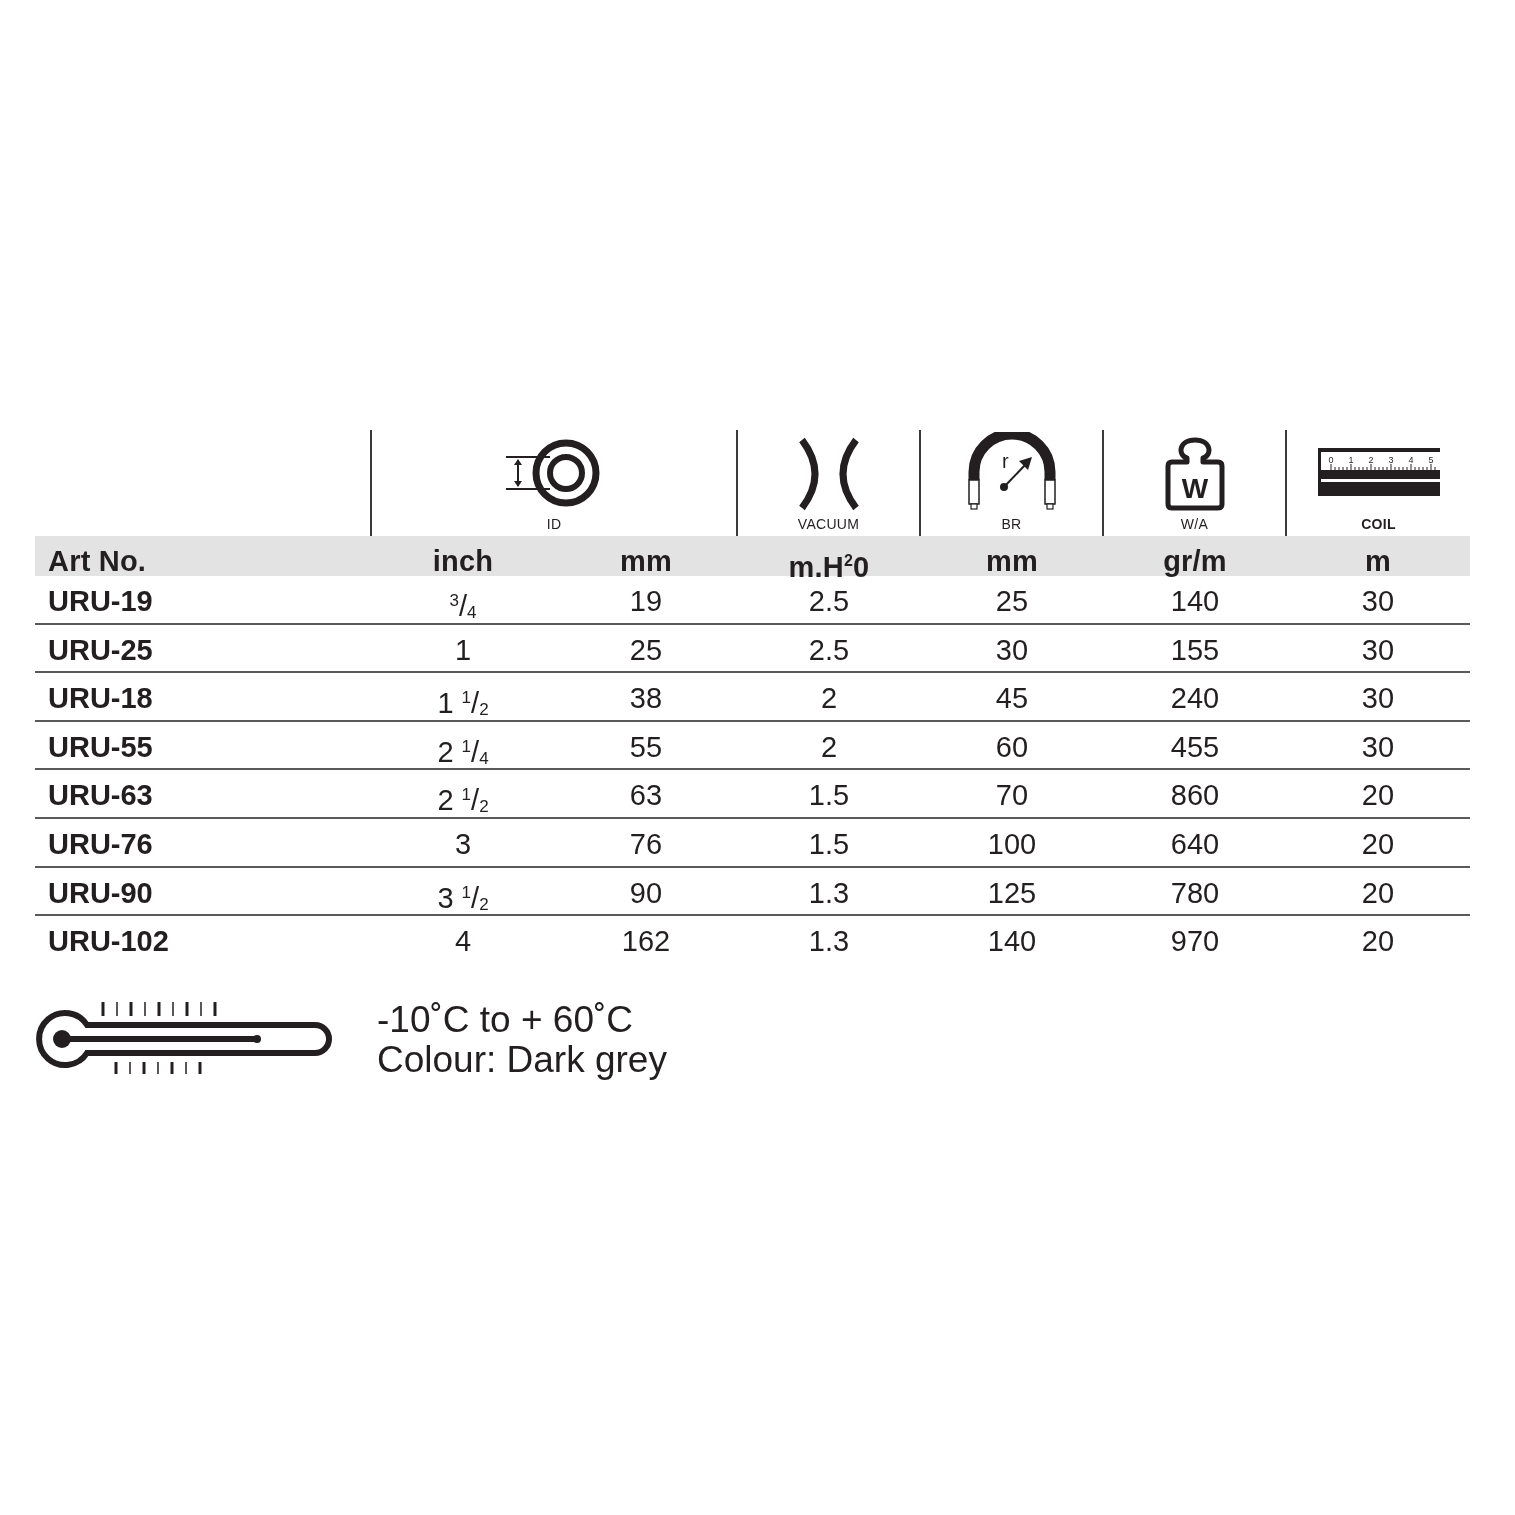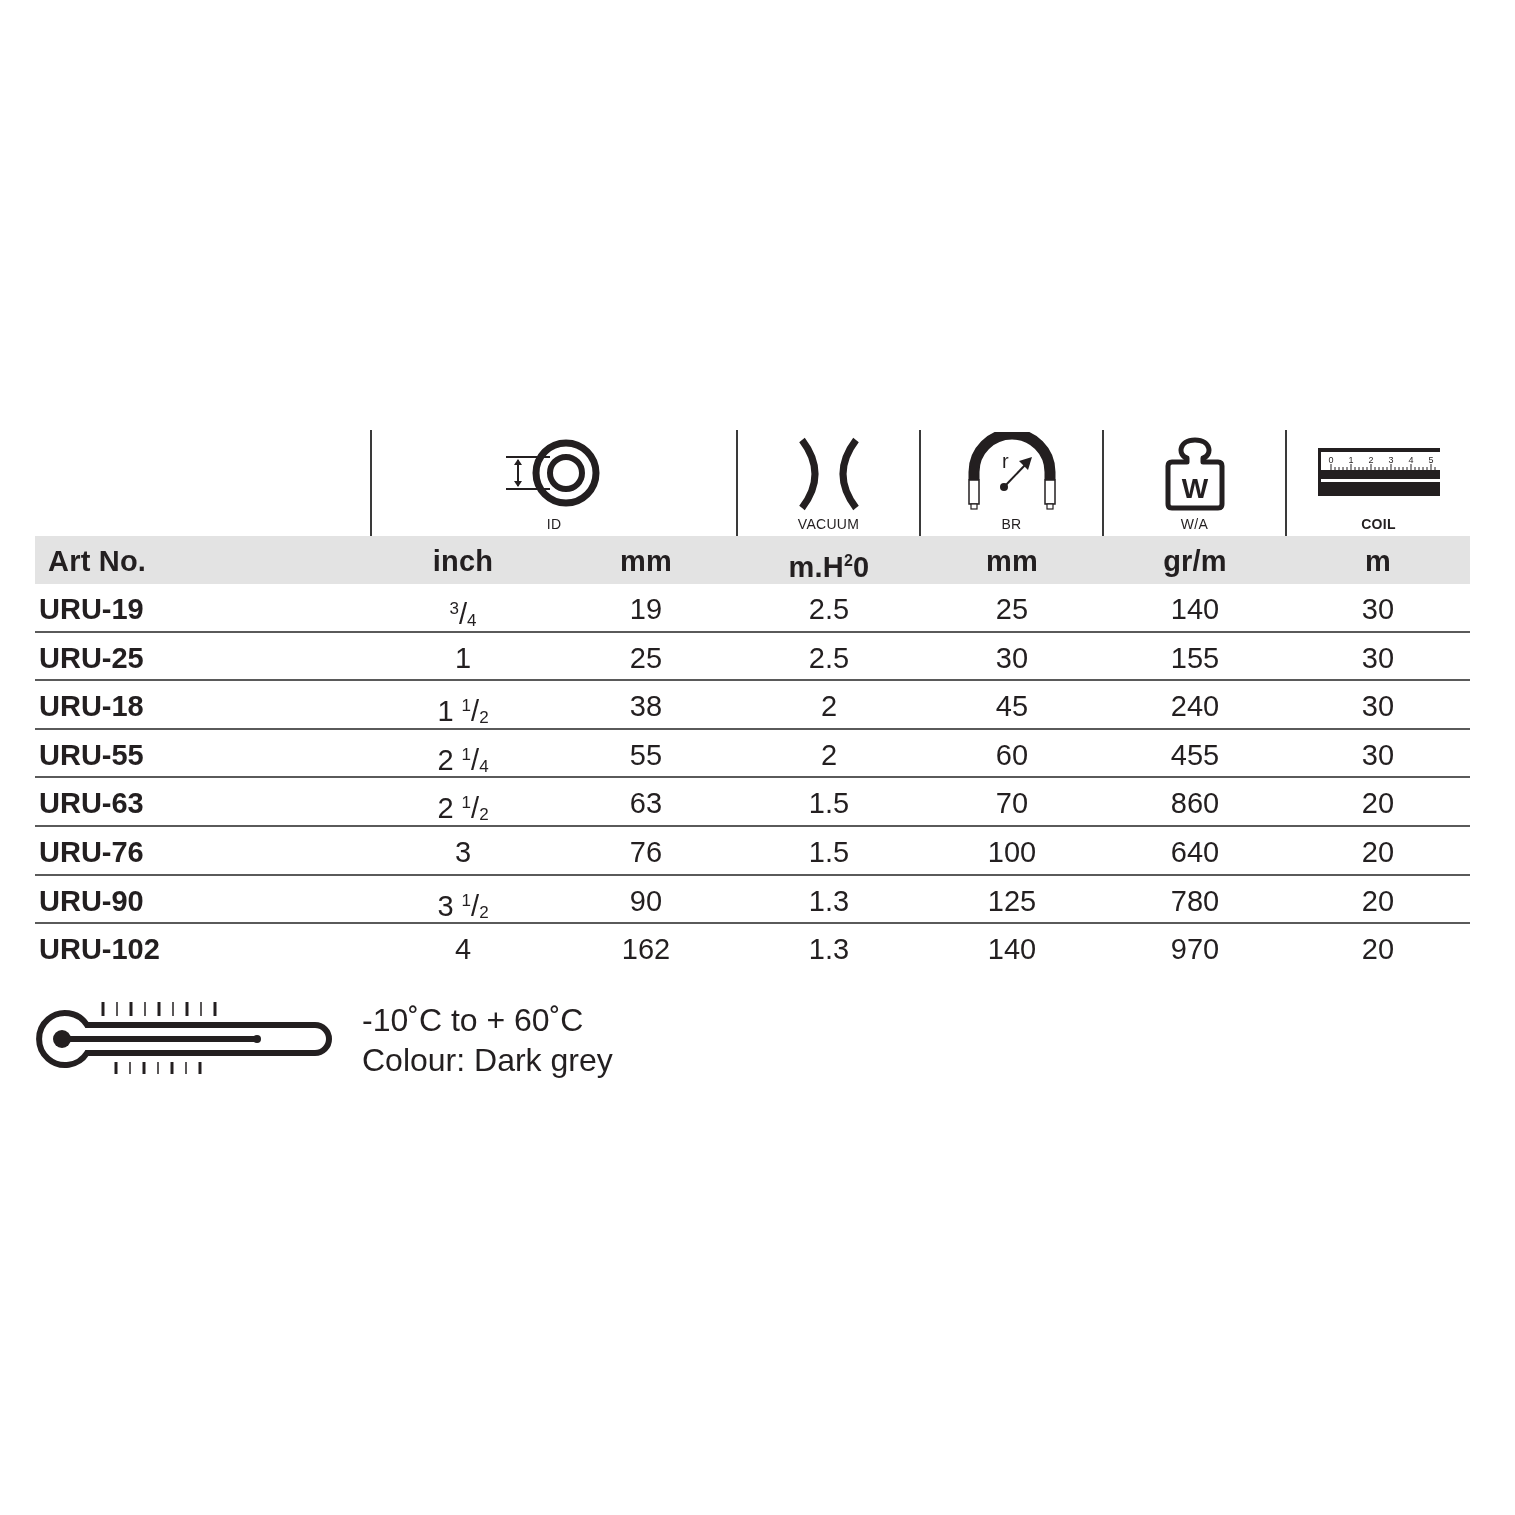--- a/index.html
+++ b/index.html
@@ -11,40 +11,40 @@
   
   .icon-row { position: relative; height: 108px; }
   .vdiv { position: absolute; top: 2px; width: 2px; height: 106px; background: #3a3a3a; }
   .icon-cell { position: absolute; top: 0; height: 108px; display: flex; flex-direction: column;
                align-items: center; justify-content: flex-end; }
   .icon-cell svg { display: block; }
   .icon-label { font-size: 14px; margin-top: 4px; margin-bottom: 4px; letter-spacing: 0.3px; }
   .icon-label.bold { font-weight: bold; }
 
   
-  .unit-row { position: relative; height: 48px; background: #e3e3e3; text-decoration: underline; }
+  .unit-row { position: relative; height: 40px; background: #e3e3e3; text-decoration: underline; }
   .unit-row span { position: absolute; top: 0; height: 48px; line-height: 50px; font-size: 29px;
                    font-weight: bold; letter-spacing: 0.2px; }
   .unit-row sup { font-size: 16px; vertical-align: 11px; }
 
   
   .row { position: relative; height: 48.6px; border-bottom: 2px solid #5a5a5a; box-sizing: border-box; }
   .row:last-child { border-bottom: none; }
   .row span { position: absolute; top: 0; line-height: 50px; font-size: 29px; }
-  .row .art { font-weight: bold; left: 4px; text-align: right; }
+  .row .art { font-weight: bold; left: 13px; text-align: right; }
   .c { transform: translateX(-50%); text-align: center; white-space: nowrap; }
 
   .frac { font-size: 29px; }
   .frac sup { font-size: 17px; vertical-align: 10px; }
   .frac sub { font-size: 17px; vertical-align: -2px; }
 
   
   .footer { position: absolute; left: 35px; top: 998px; width: 700px; height: 90px; }
   .thermo { position: absolute; left: 0; top: 0; }
-  .footer-text { position: absolute; left: 327px; top: 2px; font-size: 32px; line-height: 40px; color: #231f20; }
+  .footer-text { position: absolute; left: 342px; top: 2px; font-size: 37px; line-height: 40px; color: #231f20; }
 </style>
 </head>
 <body>
 
 <div class="spec">
 
   <div class="icon-row">
     <div class="vdiv" style="left:335px"></div>
     <div class="vdiv" style="left:701px"></div>
     <div class="vdiv" style="left:884px"></div>

